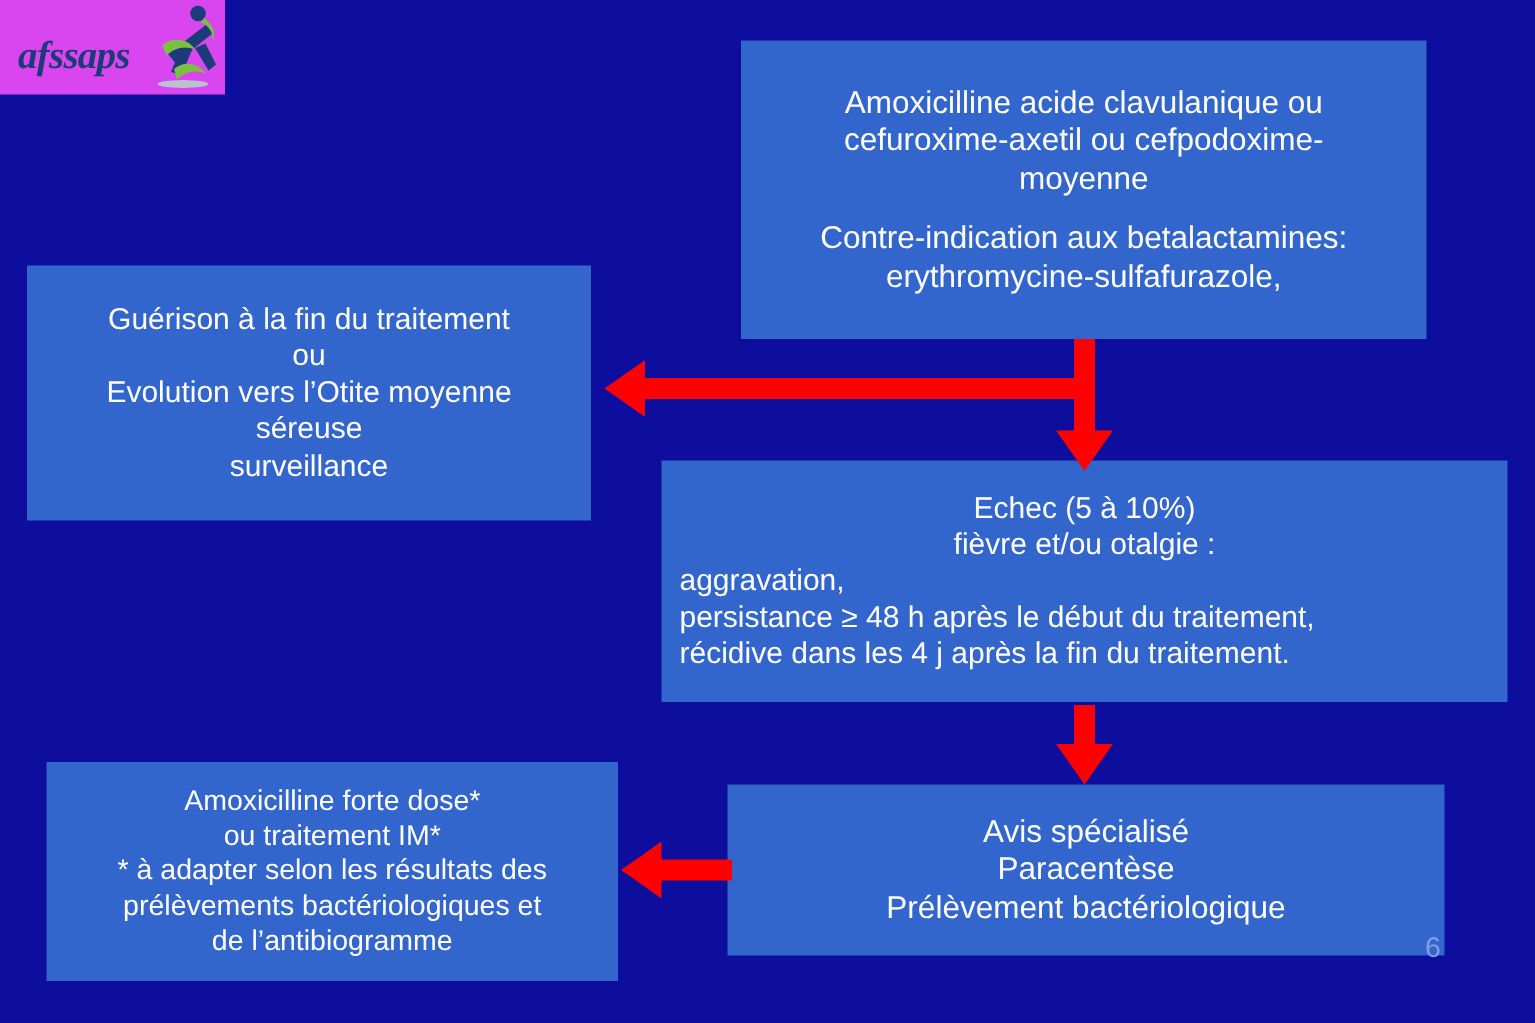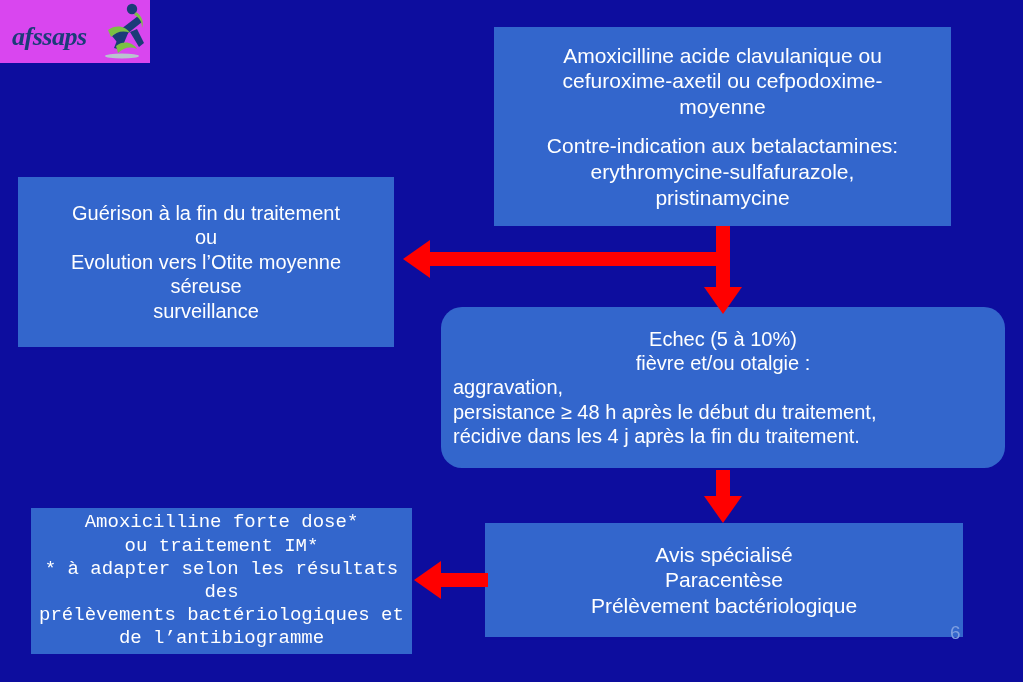--- a/index.html
+++ b/index.html
@@ -69,27 +69,25 @@
   }
   #box-cure {
     left: 18px; top: 177px; width: 376px; height: 170px;
     padding: 6px 8px;
     font-size: 20px;
   }
   #box-failure {
     left: 441px; top: 307px; width: 564px; height: 161px;
     padding: 8px 12px 8px 12px;
     font-size: 20px;
-    border-radius: 21px;
   }
   #box-amox {
     left: 31px; top: 508px; width: 381px; height: 146px;
     padding: 6px 8px;
     font-size: 19px;
-    font-family: Liberation Mono, monospace;
   }
   #box-advice {
     left: 485px; top: 523px; width: 478px; height: 114px;
     padding: 6px 10px;
     font-size: 21px;
   }
 
   
   .arrow { position: absolute; }
   .shaft-v {
@@ -159,21 +157,20 @@
     </svg>
   </div>
 
   <div class="box" id="box-treatment">
     <p class="ctr">Amoxicilline acide clavulanique ou</p>
     <p class="ctr">cefuroxime-axetil ou cefpodoxime-</p>
     <p class="ctr">moyenne</p>
     <div class="gap"></div>
     <p class="ctr">Contre-indication aux betalactamines:</p>
     <p class="ctr">erythromycine-sulfafurazole,</p>
-    <p class="ctr">pristinamycine</p>
   </div>
 
   <div class="box" id="box-cure">
     <p class="ctr">Guérison à la fin du traitement</p>
     <p class="ctr">ou</p>
     <p class="ctr">Evolution vers l’Otite moyenne</p>
     <p class="ctr">séreuse</p>
     <p class="ctr">surveillance</p>
   </div>
 

